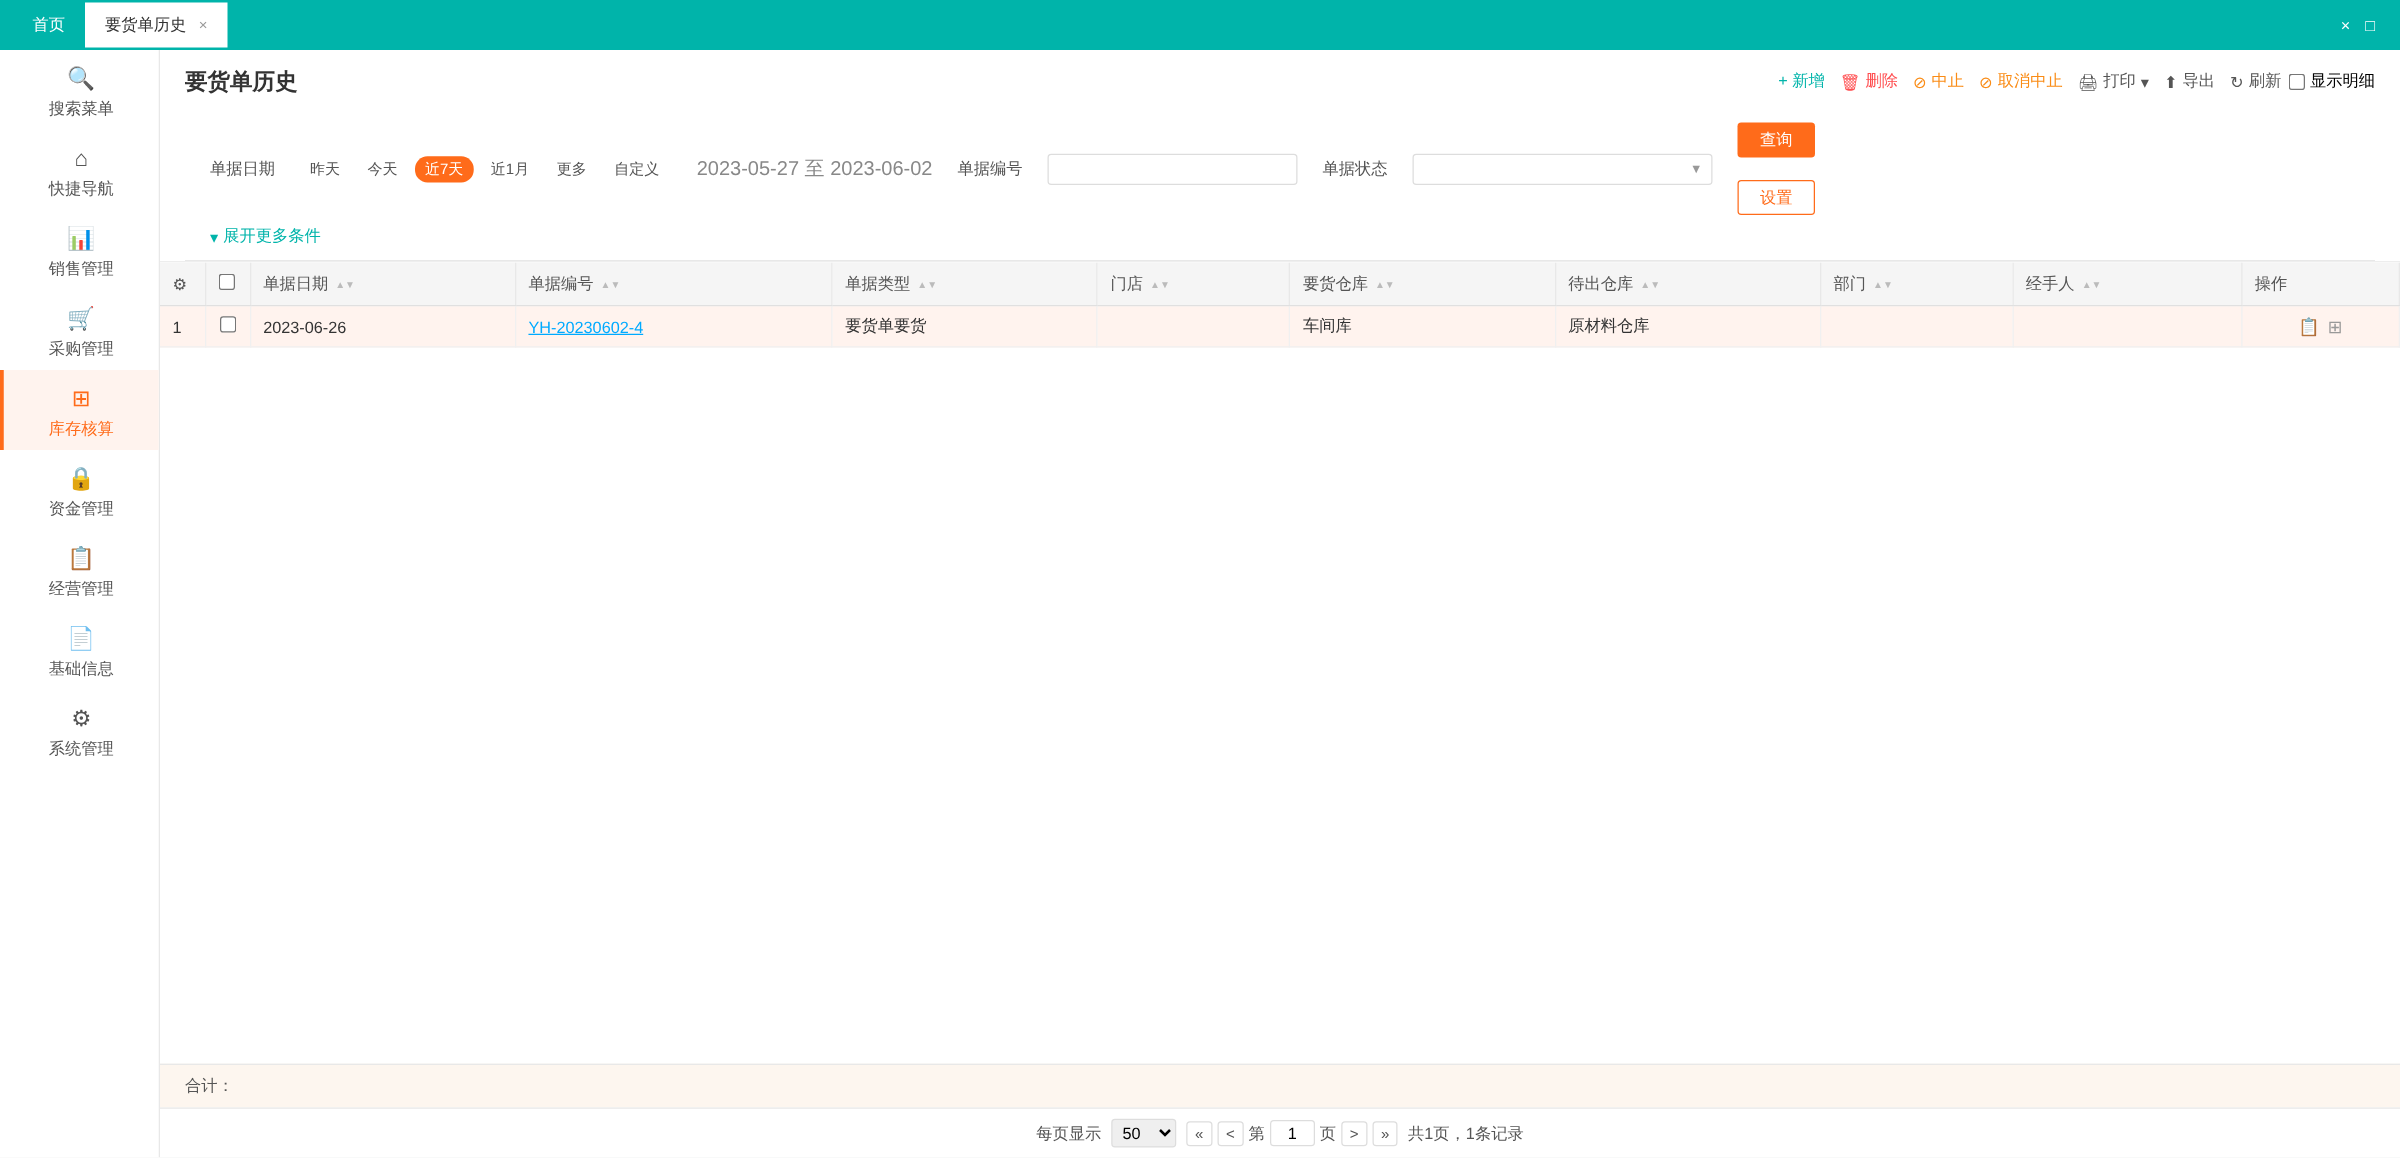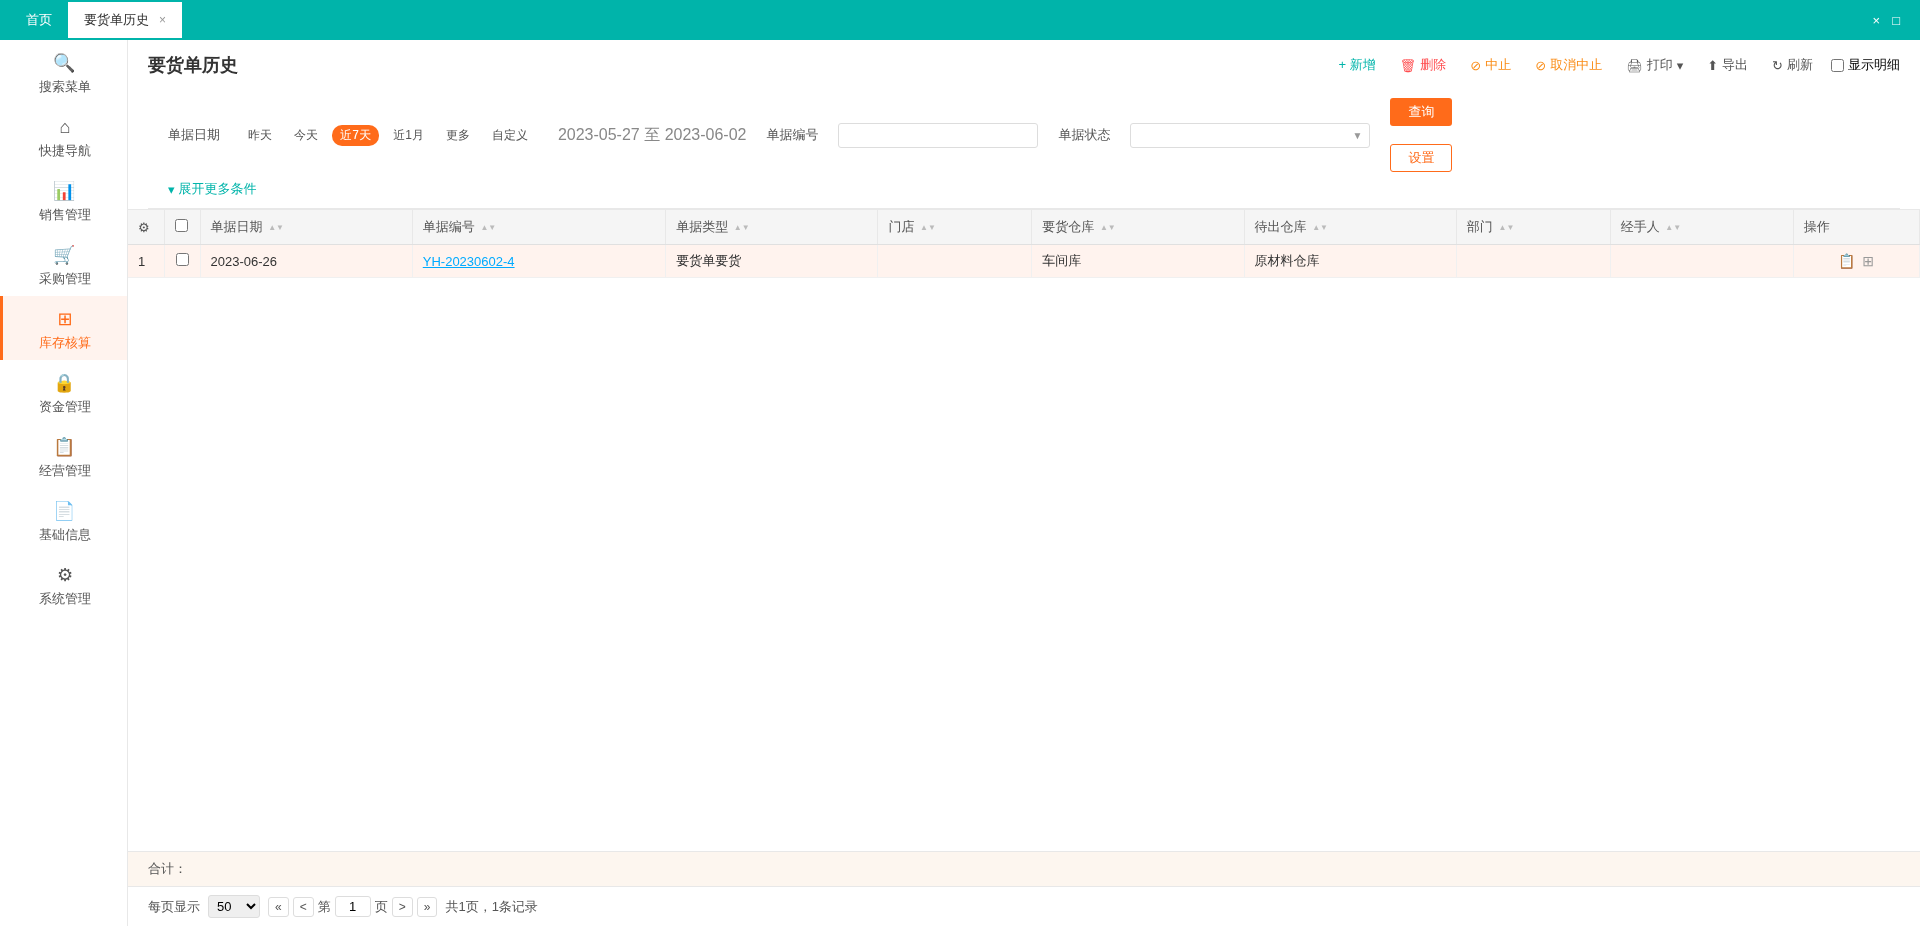--- a/index.html
+++ b/index.html
@@ -110,21 +110,20 @@
       margin-bottom: 10px;
     }
     .page-title {
       font-size: 18px;
       font-weight: bold;
       color: #333;
     }
     .toolbar {
       display: flex;
       align-items: center;
-      gap: 12px;
     }
     .toolbar-btn {
       display: flex;
       align-items: center;
       gap: 4px;
       color: #555;
       cursor: pointer;
       font-size: 13px;
       padding: 4px 6px;
       border-radius: 3px;
@@ -158,21 +157,20 @@
     .date-shortcut {
       padding: 2px 8px;
       cursor: pointer;
       color: #555;
       font-size: 12px;
       border-radius: 10px;
     }
     .date-shortcut.active {
       background: #ff6b1a;
       color: #fff;
-      font-family: Liberation Mono, monospace;
     }
     .date-range { color: #888; font-size: 16px; margin-left: 2px; }
     .filter-input {
       border: 1px solid #ddd;
       border-radius: 3px;
       padding: 4px 8px;
       width: 200px;
       outline: none;
       color: #333;
     }
@@ -296,21 +294,21 @@
       color: #555;
     }
 
     
     .pagination {
       background: #fff;
       border-top: 1px solid #e8e8e8;
       padding: 8px 20px;
       display: flex;
       align-items: center;
-      justify-content: flex-start;
+      justify-content: center;
       gap: 8px;
       flex-shrink: 0;
       font-size: 13px;
       color: #555;
     }
     .pagination-select {
       border: 1px solid #ddd;
       border-radius: 3px;
       padding: 2px 4px;
       font-size: 13px;

